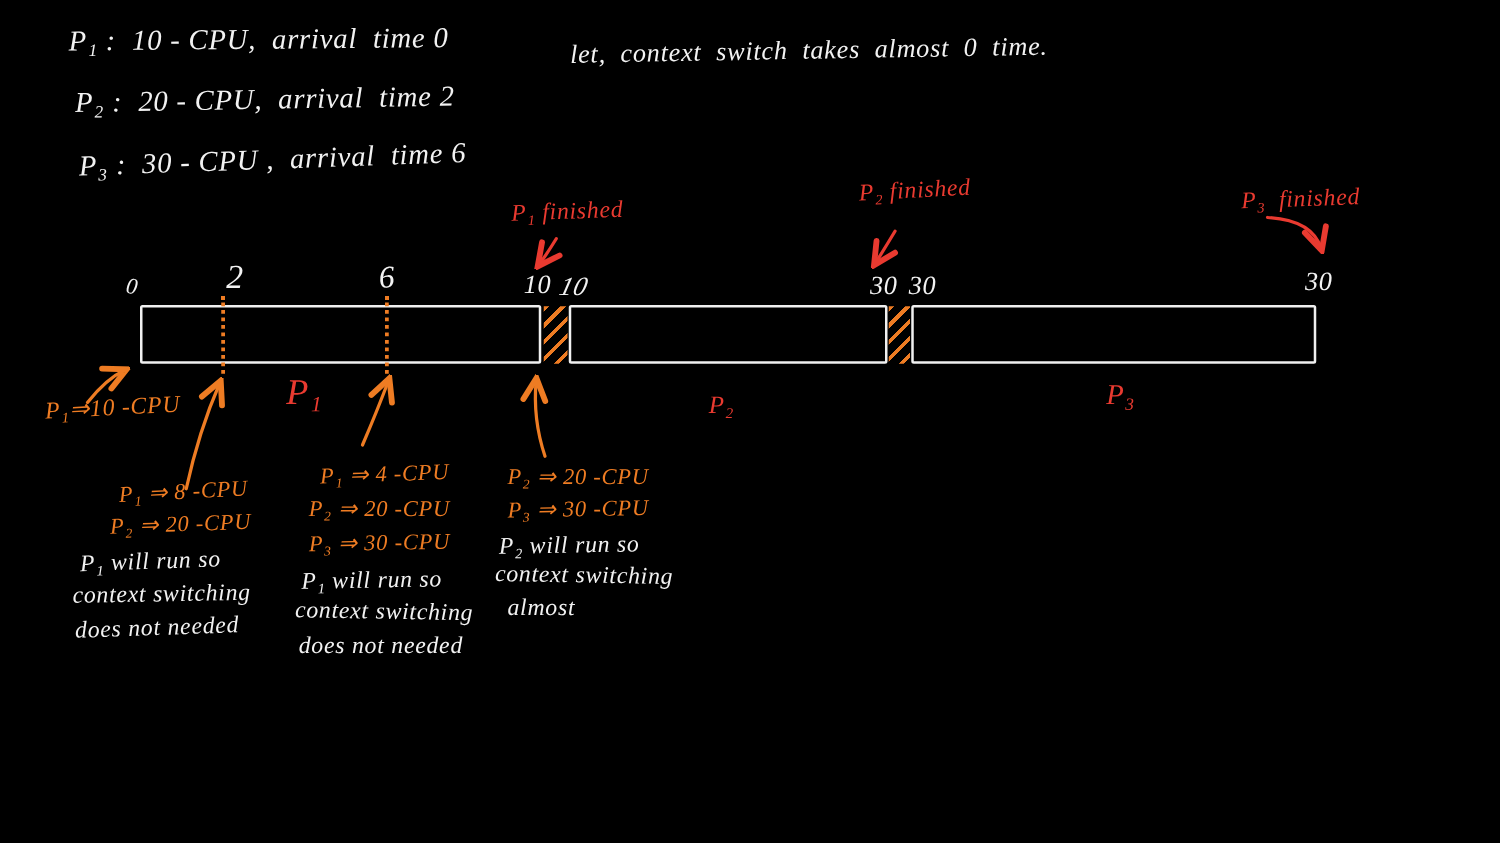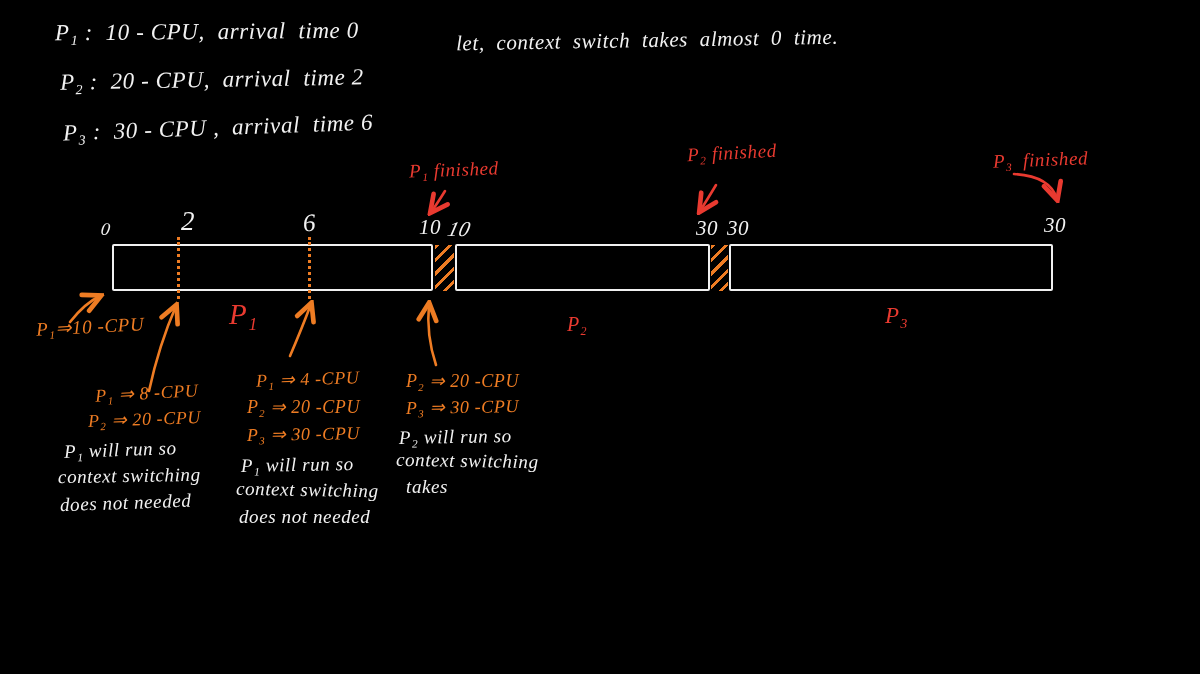--- a/index.html
+++ b/index.html
@@ -73,21 +73,21 @@
   <div class="t org" style="left:247px;top:398px;font-size:18px;">P₂ ⇒ 20 -CPU</div>
   <div class="t org" style="left:247px;top:425px;font-size:18px;transform:rotate(-1deg)">P₃ ⇒ 30 -CPU</div>
   <div class="t hw" style="left:241px;top:455px;font-size:19px;transform:rotate(-1deg)">P₁ will run so</div>
   <div class="t hw" style="left:236px;top:480px;font-size:19px;transform:rotate(1deg)">context switching</div>
   <div class="t hw" style="left:239px;top:507px;font-size:19px;">does not needed</div>
 
   <div class="t org" style="left:406px;top:372px;font-size:18px;">P₂ ⇒ 20 -CPU</div>
   <div class="t org" style="left:406px;top:398px;font-size:18px;transform:rotate(-1deg)">P₃ ⇒ 30 -CPU</div>
   <div class="t hw" style="left:399px;top:427px;font-size:19px;transform:rotate(-1deg)">P₂ will run so</div>
   <div class="t hw" style="left:396px;top:451px;font-size:19px;transform:rotate(1deg)">context switching</div>
-  <div class="t hw" style="left:406px;top:477px;font-size:19px;">takes</div>
+  <div class="t hw" style="left:406px;top:477px;font-size:19px;">almost</div>
 
   <svg class="overlay" width="1200" height="674" viewBox="0 0 1200 674">
     <defs>
       <marker id="ah-o" viewBox="0 0 8 8" refX="6.5" refY="4" markerWidth="9" markerHeight="9" orient="auto">
         <path d="M1 1 L7 4 L1 7" fill="none" stroke="#ee7c23" stroke-width="1.6" stroke-linecap="round"></path>
       </marker>
       <marker id="ah-r" viewBox="0 0 8 8" refX="6.5" refY="4" markerWidth="9" markerHeight="9" orient="auto">
         <path d="M1 1 L7 4 L1 7" fill="none" stroke="#e93a30" stroke-width="1.6" stroke-linecap="round"></path>
       </marker>
     </defs>

